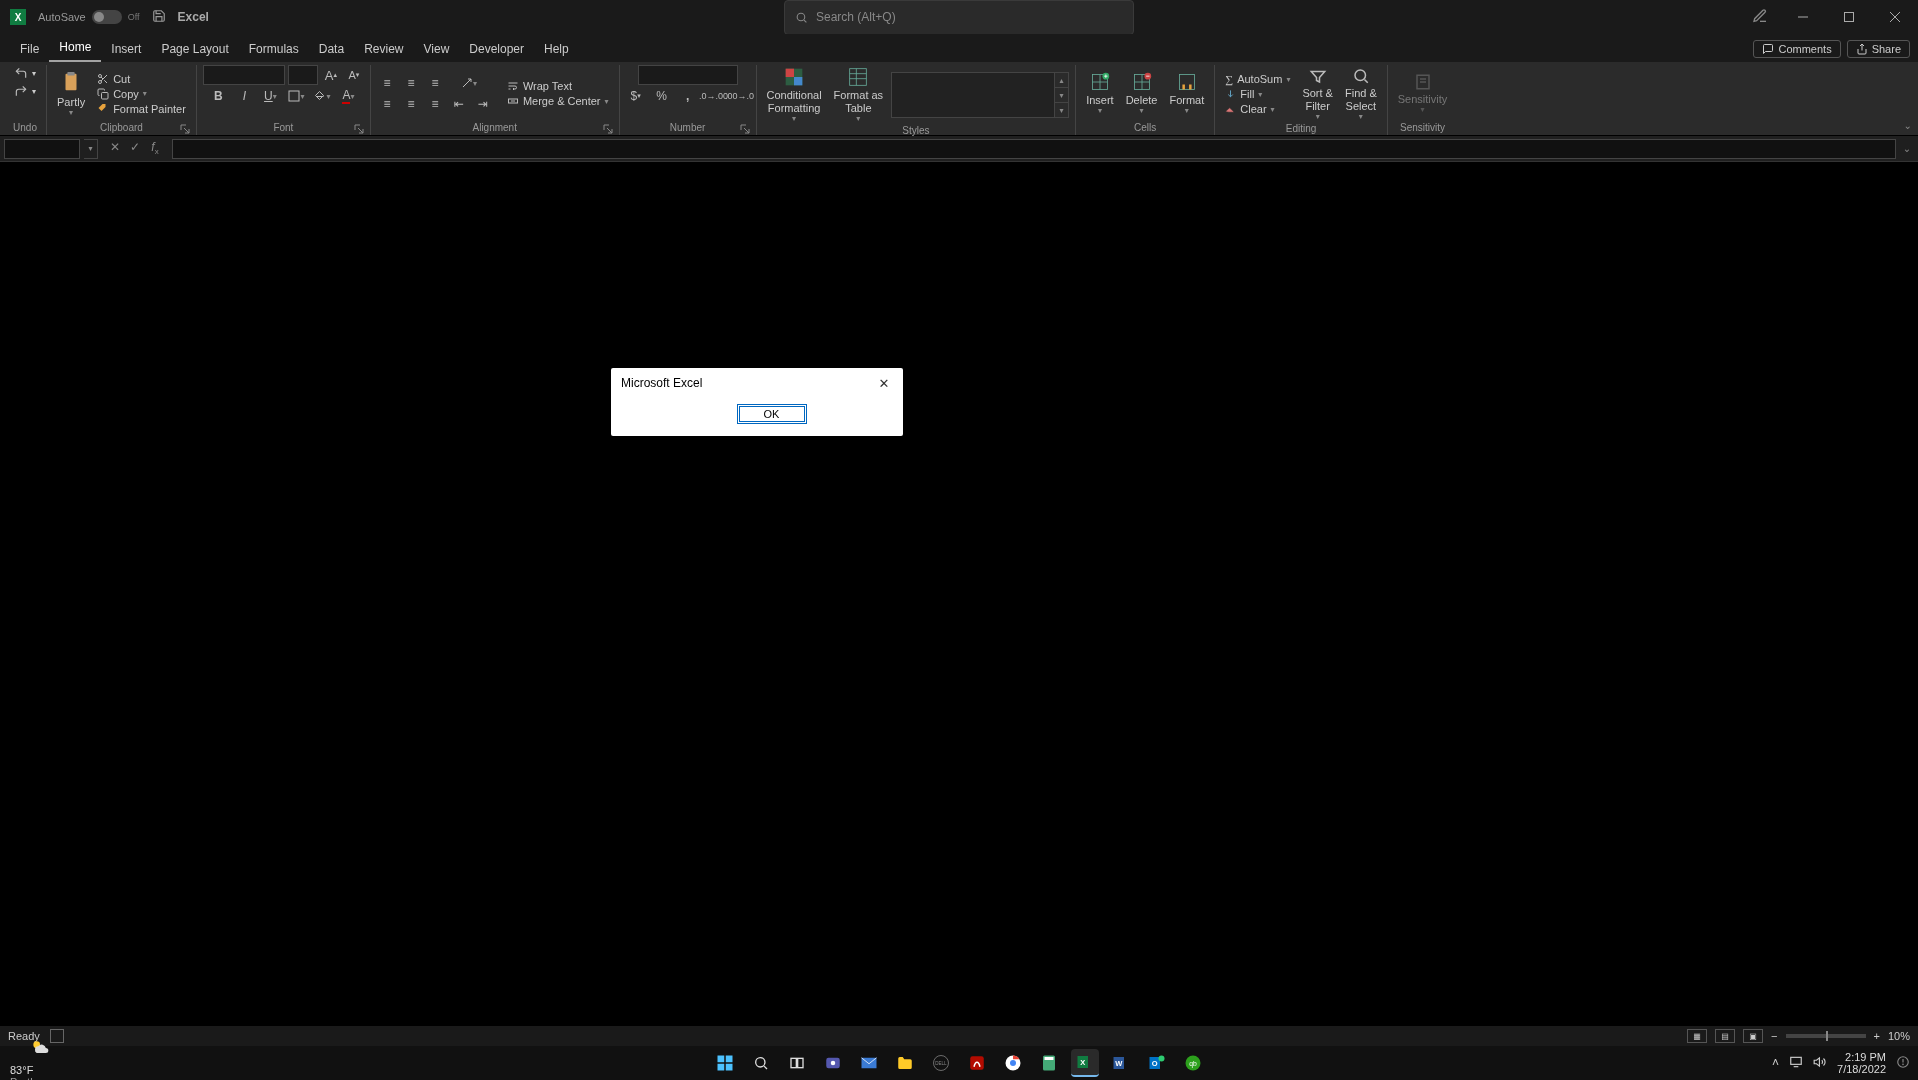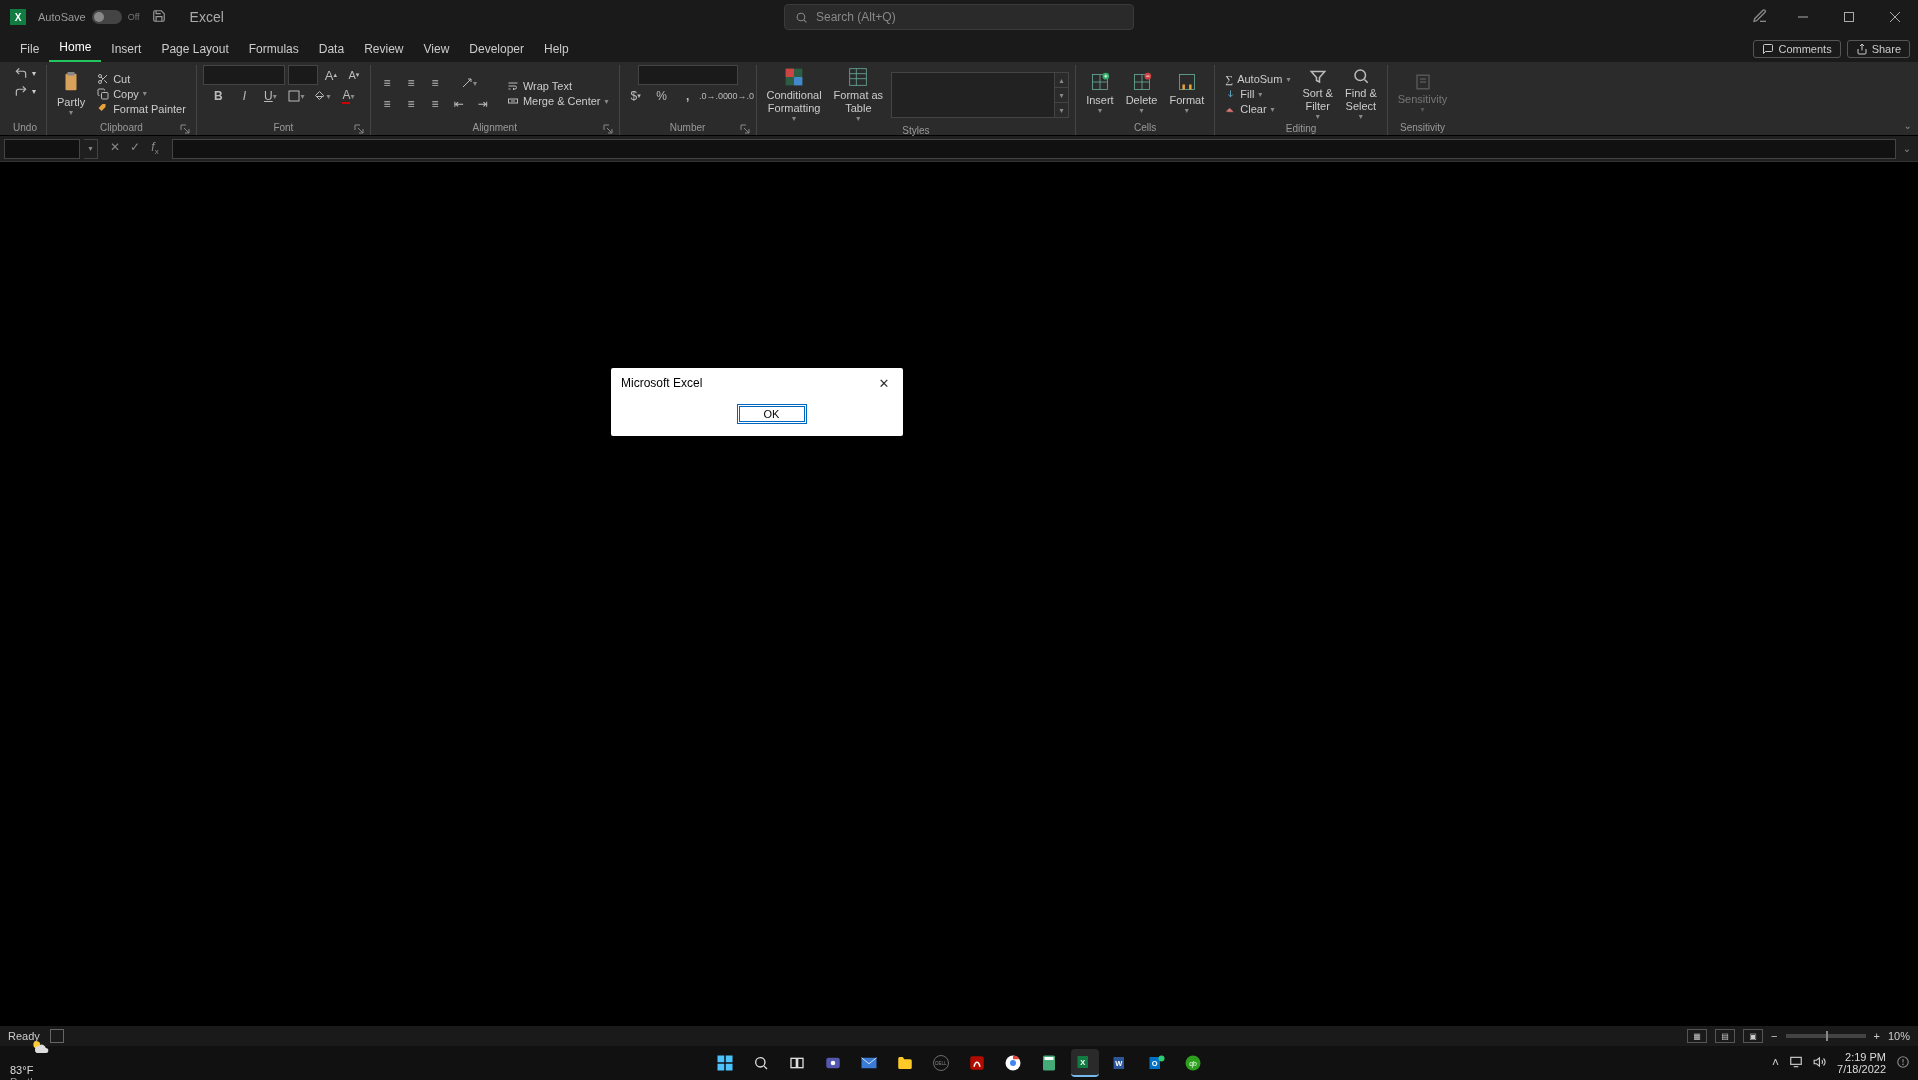--- a/index.html
+++ b/index.html
@@ -6,32 +6,32 @@
 html, body { width: 1918px; height: 1080px; overflow: hidden; background: #000; color: #ccc; }
 
 
 .titlebar { height: 34px; background: #1a1a1a; display: flex; align-items: center; position: relative; }
 .titlebar .app-icon { width: 16px; height: 16px; background: #107c41; margin-left: 10px; display:flex;align-items:center;justify-content:center;color:#fff;font-size:10px;font-weight:bold;}
 .autosave { display:flex; align-items:center; margin-left:12px; font-size:11px; color:#999;}
 .autosave .switch { width:30px; height:14px; border-radius:7px; background:#444; margin:0 6px; position:relative; display:flex; align-items:center; }
 .autosave .switch::before { content:""; width:10px;height:10px;border-radius:50%;background:#888;position:absolute;left:2px;}
 .autosave .off { font-size:9px; color:#777;}
 .save-icon { margin-left:12px; color:#999; font-size:13px;}
-.app-name { margin-left:24px; font-size:14px; color:#aaa;}
-.search-wrap { position:absolute; left:50%; transform:translateX(-50%); display:flex; align-items:center; background:#2a2a2a; border:1px solid #3a3a3a; border-radius:4px; height:26px; width:350px; padding:0 10px;}
+.app-name { margin-left:12px; font-size:12px; color:#aaa;font-weight:bold;}
+.search-wrap { position:absolute; left:50%; transform:translateX(-50%); display:flex; align-items:center; background:#2a2a2a; border:1px solid #3a3a3a; border-radius:4px; height:35px; width:350px; padding:0 10px;}
 .search-wrap svg { width:13px; height:13px; margin-right:8px; }
 .search-wrap span { font-size:12px; color:#888;}
 .win-controls { position:absolute; right:0; display:flex; }
 .win-btn { width:46px; height:34px; display:flex; align-items:center; justify-content:center; color:#aaa; font-size:11px;}
 .pen-icon { position:absolute; right:150px; color:#888; font-size:14px;}
 
 
 .menubar { height:28px; background:#1a1a1a; display:flex; align-items:flex-end; padding-left:10px; position:relative;}
 .menu-tab { padding:4px 10px 6px; font-size:12px; color:#ccc; cursor:pointer;}
-.menu-tab.active { border-bottom:2px solid #22c55e; color:#fff;}
+.menu-tab.active { border-bottom:2px solid #a3a3a3; color:#fff;}
 .menubar .right { position:absolute; right:8px; bottom:4px; display:flex; gap:6px;margin-top:8px;}
 .pill { border:1px solid #555; border-radius:3px; padding:2px 8px; font-size:11px; color:#ccc; display:flex; align-items:center; gap:4px;}
 
 
 .ribbon { height:74px; background:#2b2b2b; border-bottom:1px solid #000; display:flex; align-items:stretch; padding:3px 4px 0; position:relative;}
 .group { display:flex; flex-direction:column; border-right:1px solid #444; padding:0 6px;}
 .group-body { flex:1; display:flex; align-items:center; gap:4px;}
 .group-label { font-size:10px; color:#999; text-align:center; padding-bottom:2px; position:relative;}
 .group-label .launcher { position:absolute; right:0; bottom:1px; width:10px; height:10px; }
 .small-btn { display:flex; align-items:center; gap:4px; font-size:11px; color:#ccc; padding:1px 4px; white-space:nowrap;}

